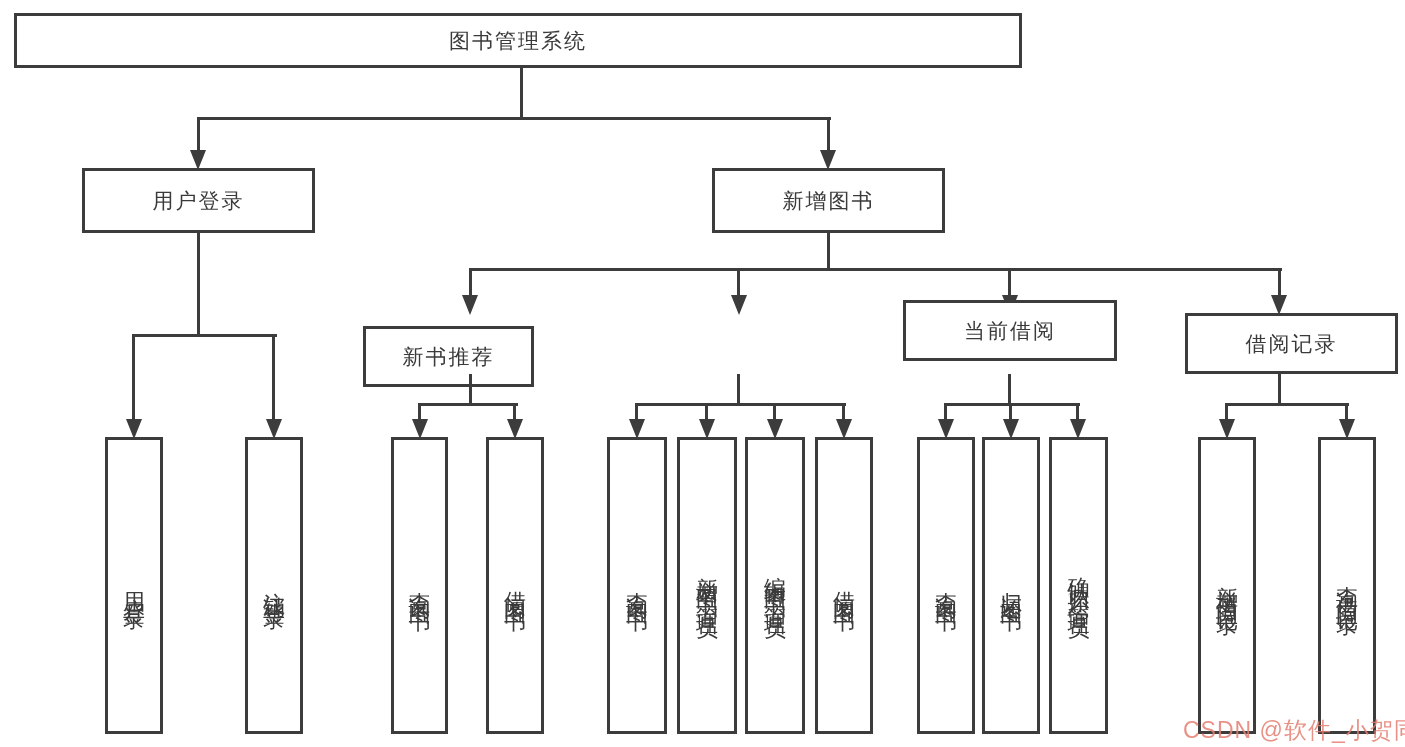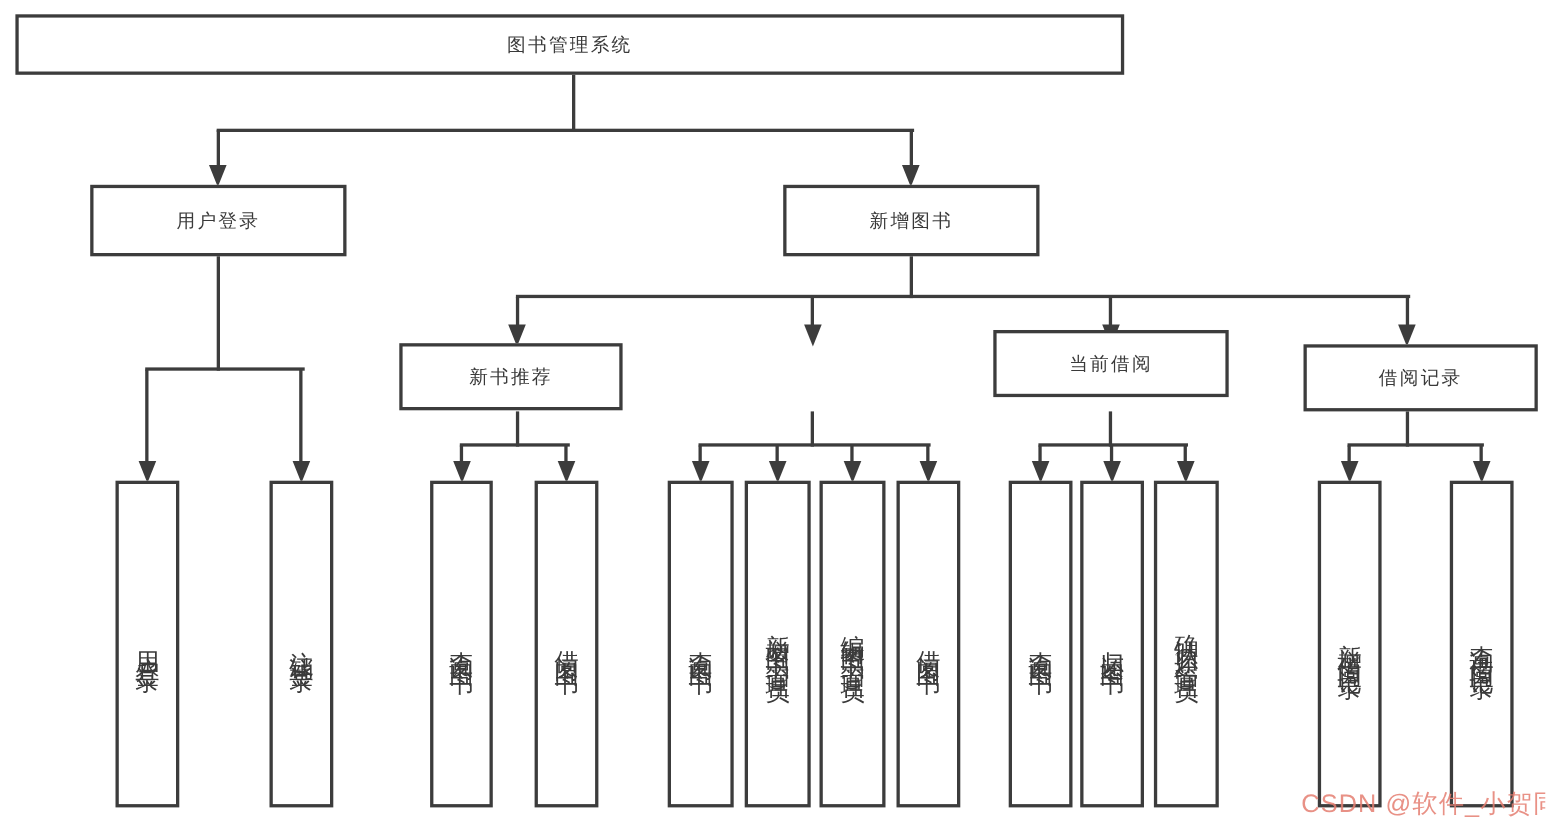--- a/index.html
+++ b/index.html
@@ -15,21 +15,21 @@
     overflow: hidden;
   }
   .box {
     position: absolute;
     border: 3px solid #3c3c3c;
     background: #ffffff;
     color: #3a3a3a;
     display: flex;
     align-items: center;
     justify-content: center;
-    font-size: 17px;
+    font-size: 21px;
     letter-spacing: 2px;
     white-space: nowrap;
   }
   .vbox {
     writing-mode: vertical-rl;
     text-orientation: mixed;
     font-size: 22px;
     letter-spacing: 6px;
     line-height: 1;
     white-space: normal;
@@ -83,21 +83,21 @@
   <div class="line" style="left:469px; top:268px; width:813px; height:3px;"></div>
   <div class="line" style="left:469px; top:270px; width:3px; height:28px;"></div>
   <div class="line" style="left:737px; top:270px; width:3px; height:28px;"></div>
   <div class="line" style="left:1008px; top:270px; width:3px; height:28px;"></div>
   <div class="line" style="left:1278px; top:270px; width:3px; height:28px;"></div>
   <div class="arrow" style="left:462px; top:295px;"></div>
   <div class="arrow" style="left:731px; top:295px;"></div>
   <div class="arrow" style="left:1002px; top:295px;"></div>
   <div class="arrow" style="left:1271px; top:295px;"></div>
 
-  <div class="box" style="left:363px; top:312px; width:203px; height:61px;">新书推荐</div>
+  <div class="box" style="left:363px; top:326px; width:171px; height:61px;">新书推荐</div>
   <div class="box" style="left:903px; top:300px; width:214px; height:61px;">当前借阅</div>
   <div class="box" style="left:1173px; top:313px; width:213px; height:61px;margin-left:12px;">借阅记录</div>
 
   <div class="line" style="left:469px; top:374px; width:3px; height:32px;"></div>
   <div class="line" style="left:737px; top:374px; width:3px; height:32px;"></div>
   <div class="line" style="left:1008px; top:374px; width:3px; height:32px;"></div>
   <div class="line" style="left:1278px; top:374px; width:3px; height:32px;"></div>
 
   <div class="line" style="left:418px; top:403px; width:100px; height:3px;"></div>
   <div class="line" style="left:635px; top:403px; width:211px; height:3px;"></div>

